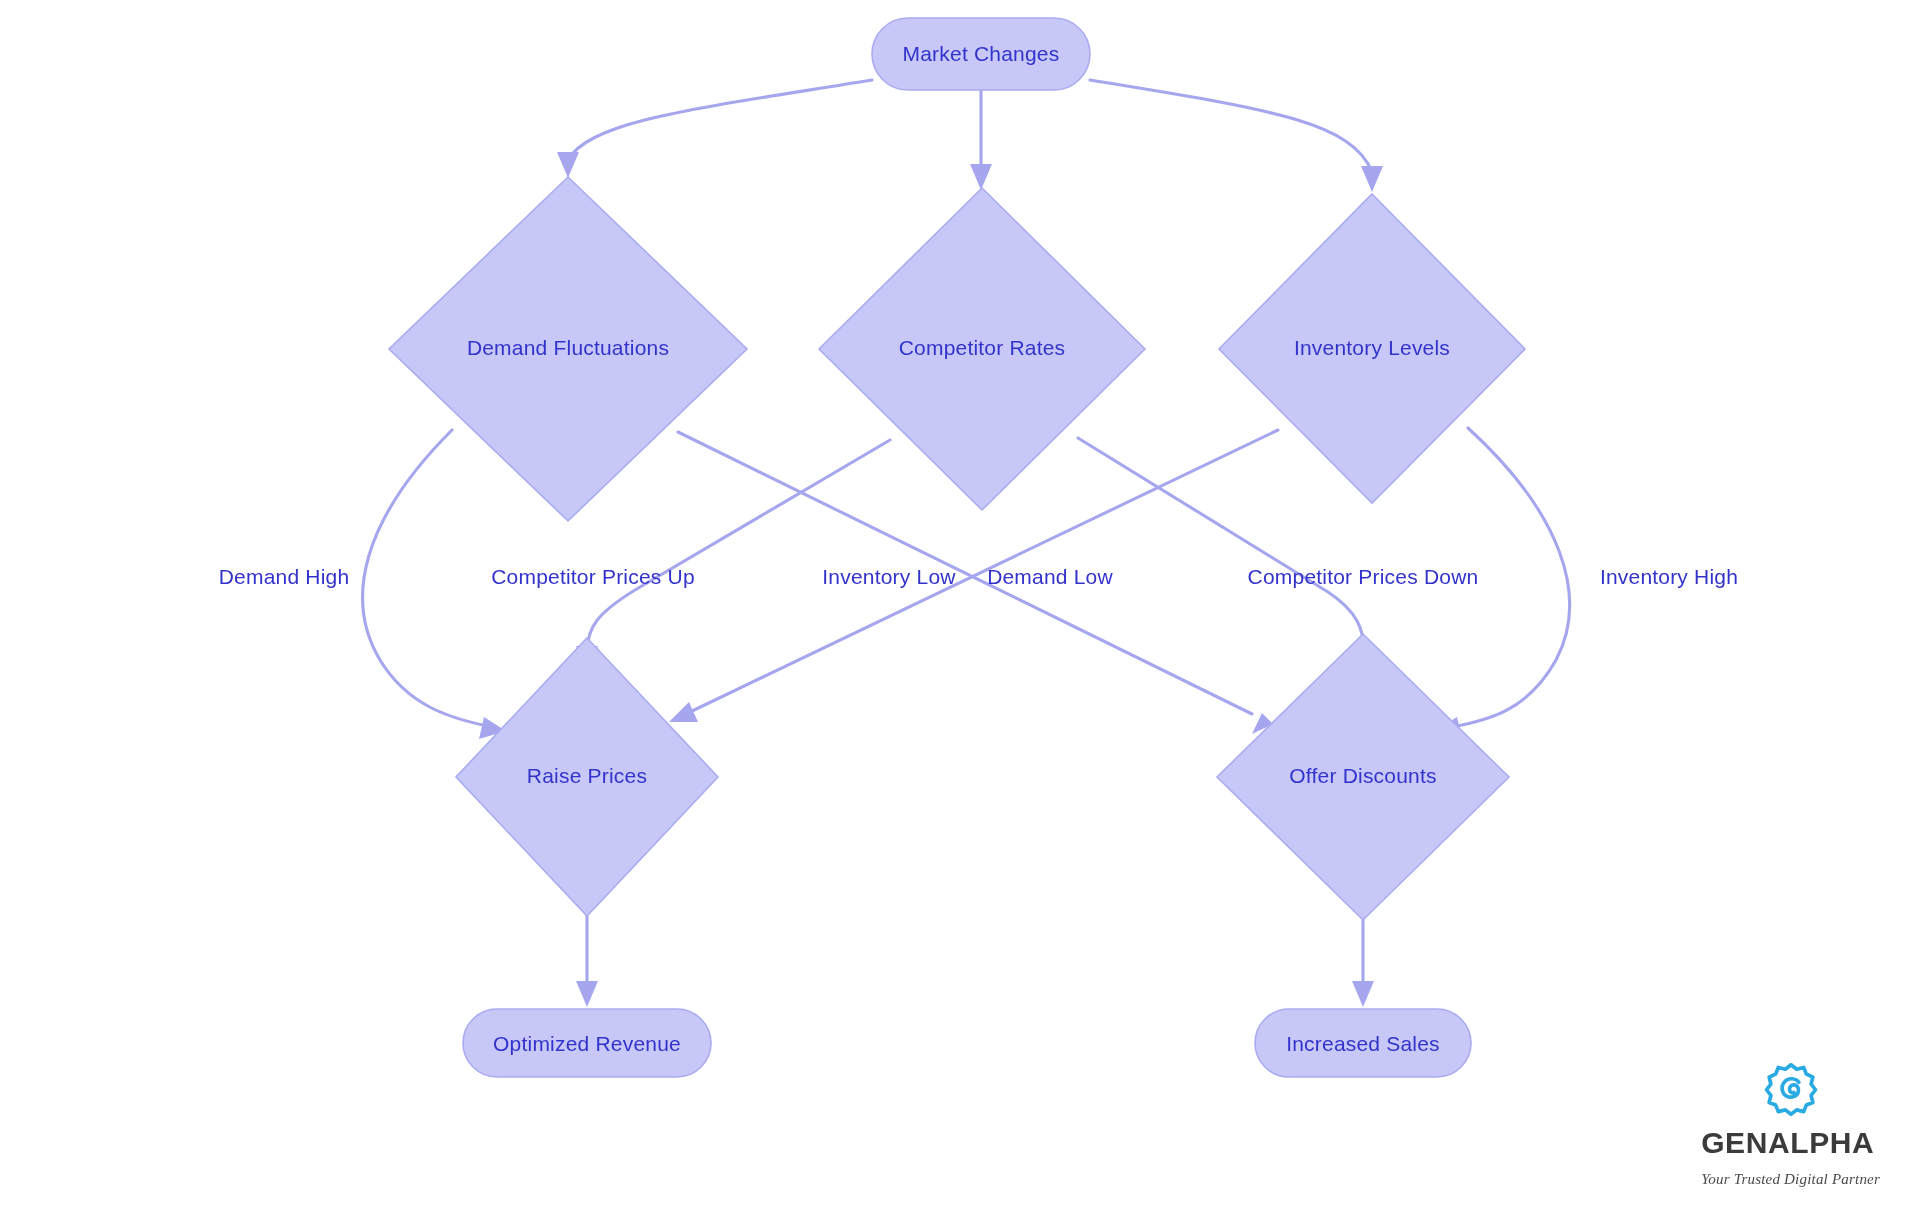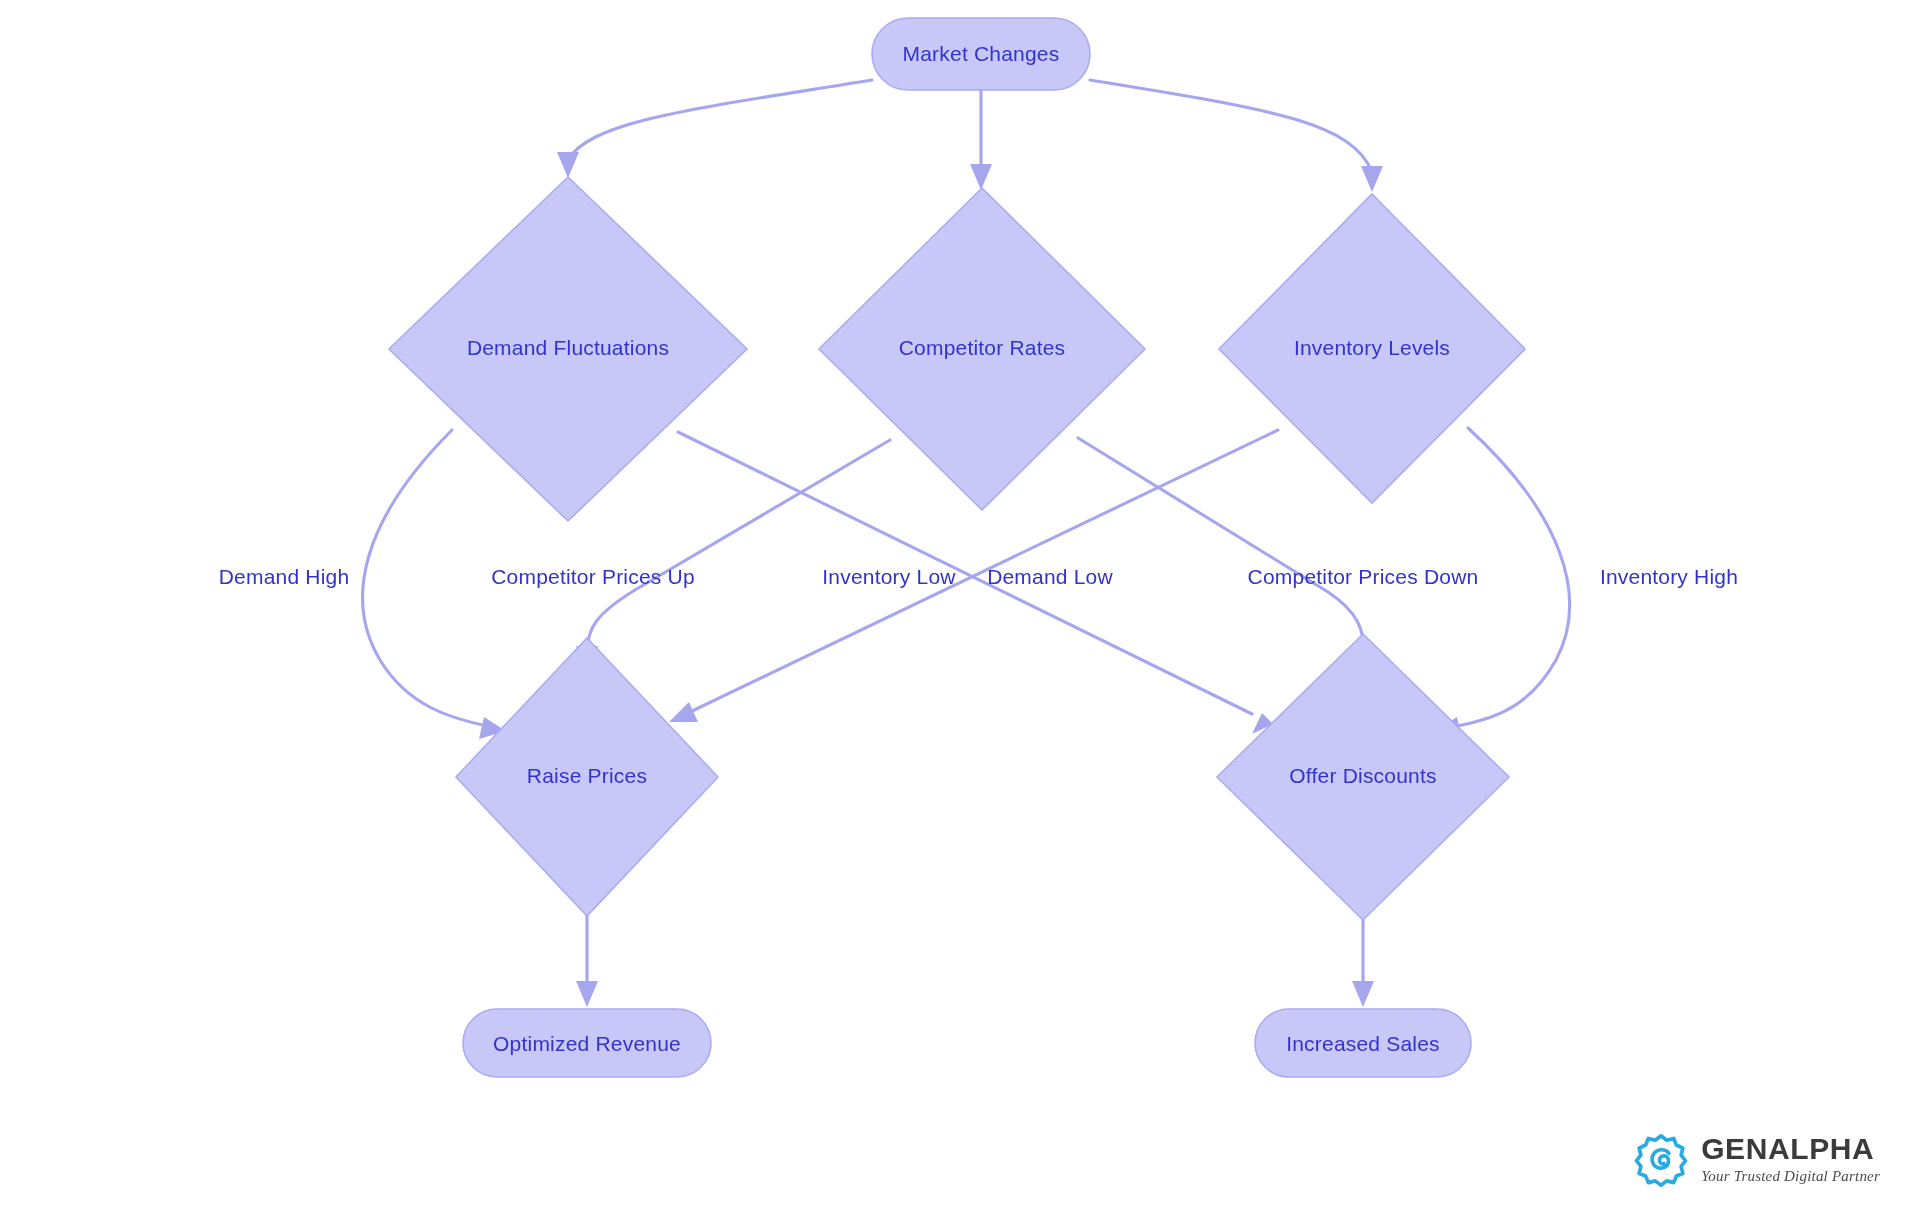--- a/index.html
+++ b/index.html
@@ -60,20 +60,21 @@
     letter-spacing: 0.2px;
   }
   
   #brand-logo {
     position: absolute;
     right: 40px;
     bottom: 28px;
     display: flex;
     align-items: center;
     gap: 12px;
+    flex-direction: column;
   }
   #brand-logo .logo-mark {
     width: 56px;
     height: 56px;
     flex: 0 0 56px;
     display: block;
   }
   #brand-logo .logo-text {
     display: flex;
     flex-direction: column;
@@ -85,21 +86,21 @@
     font-size: 30px;
     font-weight: bold;
     letter-spacing: 0.6px;
     color: #3b3b3b;
   }
   #brand-logo .logo-tagline {
     font-family: "Liberation Serif", "DejaVu Serif", serif;
     font-style: italic;
     font-size: 15px;
     color: #4a4a4a;
-    margin-top: 5px;
+    margin-top: 14px;
     letter-spacing: 0.2px;
   }
 </style>
 </head>
 <body>
 
 <div id="flow-root">
   <svg id="flow-svg" viewBox="0 0 1920 1215" xmlns="http://www.w3.org/2000/svg">
 
     <g>

